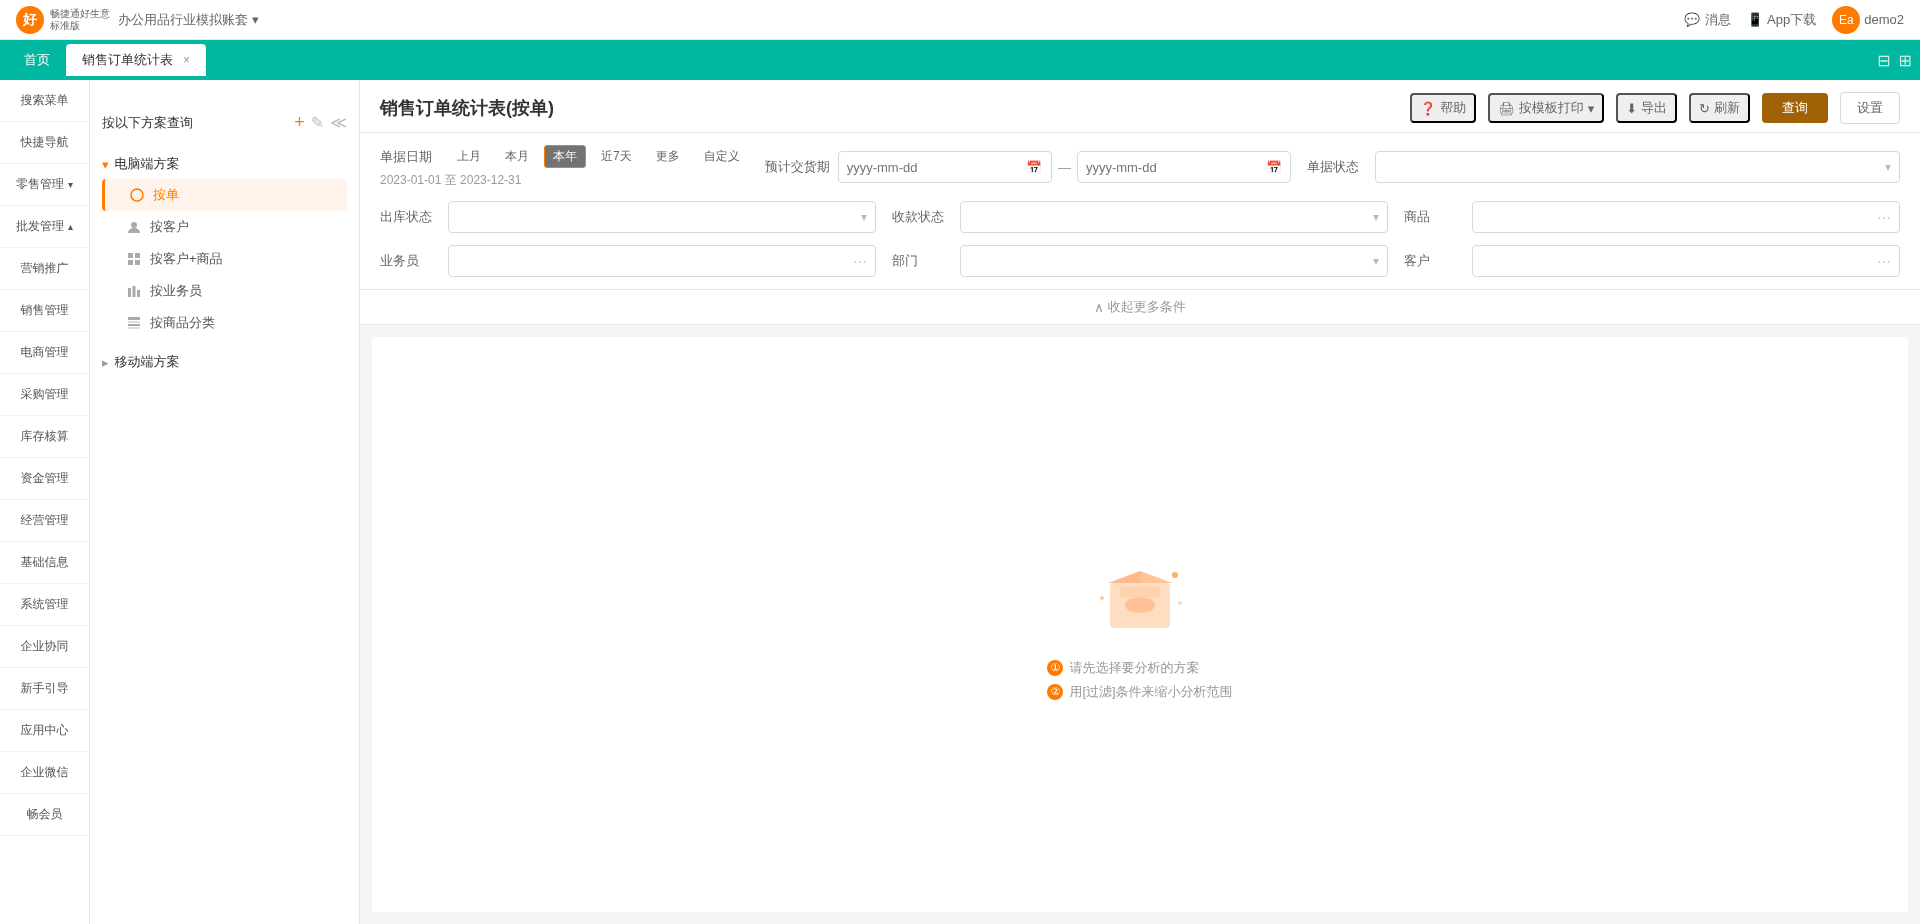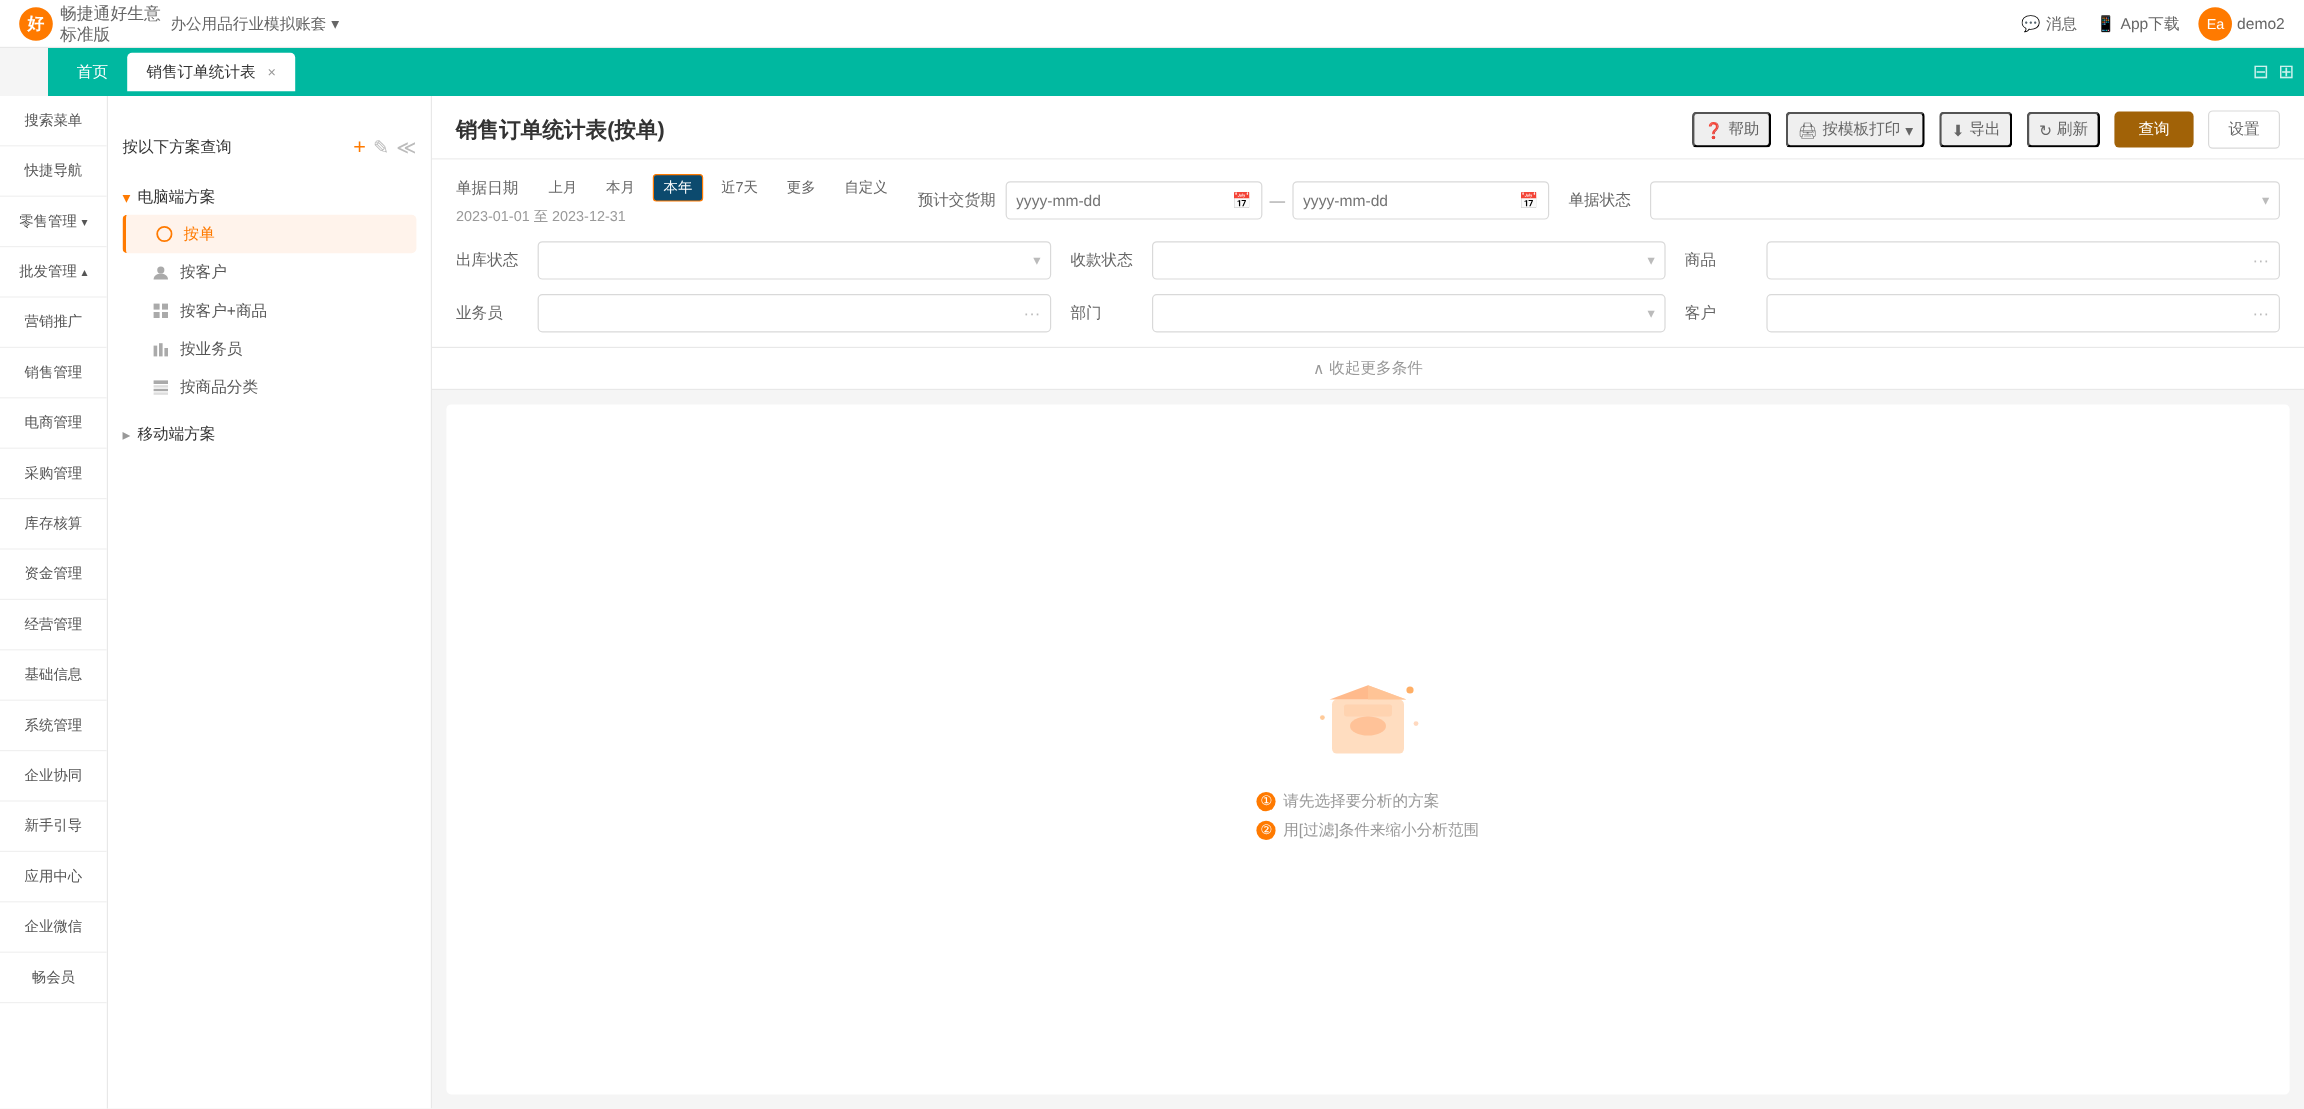--- a/index.html
+++ b/index.html
@@ -14,37 +14,36 @@
       justify-content: space-between;
       padding: 0 16px;
       border-bottom: 1px solid #e8e8e8;
       position: fixed;
       top: 0; left: 0; right: 0;
       z-index: 100;
     }
     .top-bar-left { display: flex; align-items: center; gap: 8px; }
     .logo-area { display: flex; align-items: center; gap: 6px; }
     .logo-icon { width: 28px; height: 28px; background: #ff7a00; border-radius: 50%; display: flex; align-items: center; justify-content: center; color: #fff; font-size: 14px; font-weight: bold; }
-    .logo-text { font-size: 14px; color: #666; line-height: 1.2; }
+    .logo-text { font-size: 10px; color: #666; line-height: 1.2; }
     .dropdown-title { display: flex; align-items: center; gap: 4px; color: #666; font-size: 13px; cursor: pointer; }
     .top-bar-right { display: flex; align-items: center; gap: 16px; }
     .top-bar-right .action-item { display: flex; align-items: center; gap: 4px; color: #666; font-size: 13px; cursor: pointer; }
     .avatar { width: 28px; height: 28px; border-radius: 50%; background: #ff7a00; display: flex; align-items: center; justify-content: center; color: #fff; font-size: 12px; }
 
     
     .nav-tabs {
       height: 40px;
       background: #00b8a0;
       display: flex;
       align-items: center;
       padding: 0 8px;
       position: fixed;
       top: 40px; left: 0; right: 0;
       z-index: 99;
-      margin-left: 40px;
     }
     .nav-tab {
       height: 32px;
       padding: 0 16px;
       display: flex;
       align-items: center;
       gap: 6px;
       cursor: pointer;
       border-radius: 4px 4px 0 0;
       color: rgba(255,255,255,0.85);
@@ -250,21 +249,21 @@
     }
     .date-quick-btn {
       padding: 2px 8px;
       border-radius: 3px;
       cursor: pointer;
       font-size: 12px;
       color: #666;
       border: 1px solid transparent;
     }
     .date-quick-btn.active {
-      background: #0c4a6e;
+      background: #737373;
       color: #fff;
       border-color: #ff7a00;
     }
     .date-current { color: #999; font-size: 12px; }
 
     
     .collapse-bar {
       background: #fff;
       padding: 8px 20px;
       display: flex;

